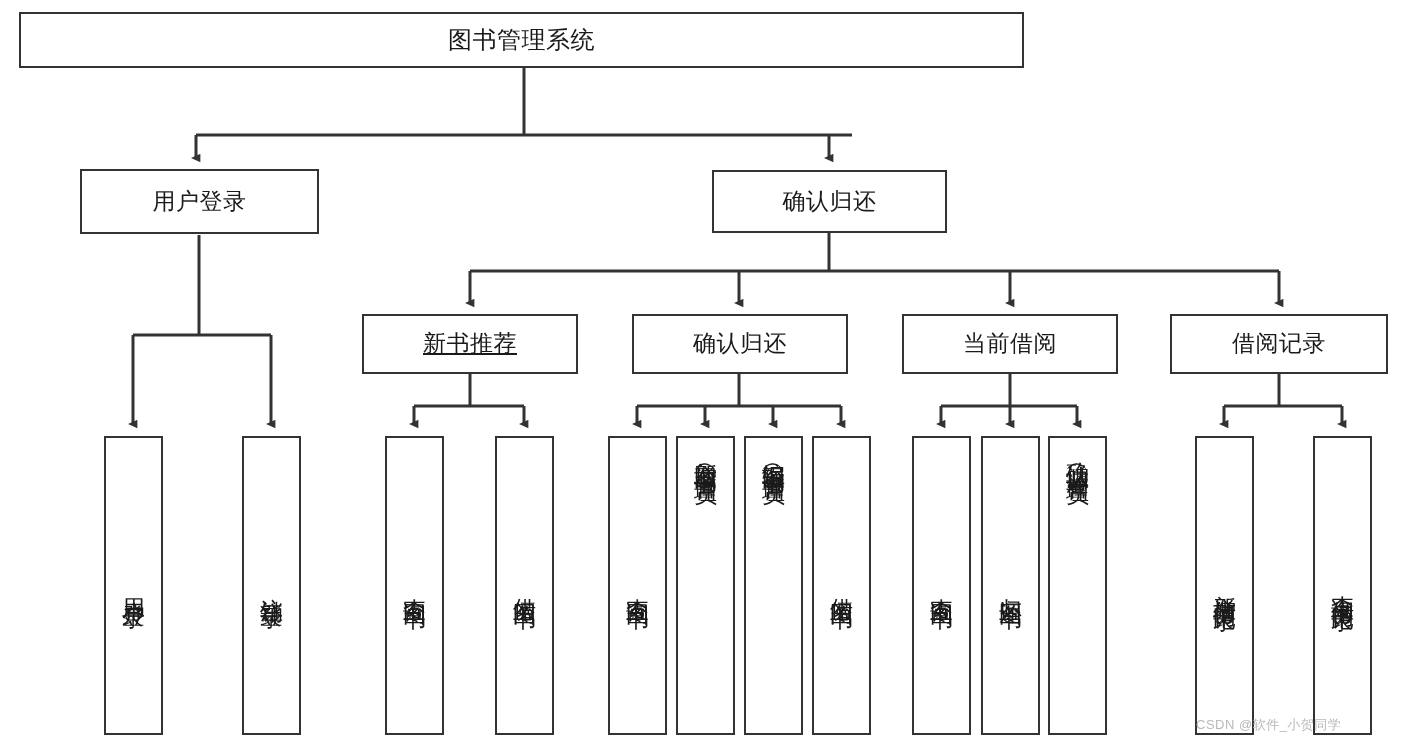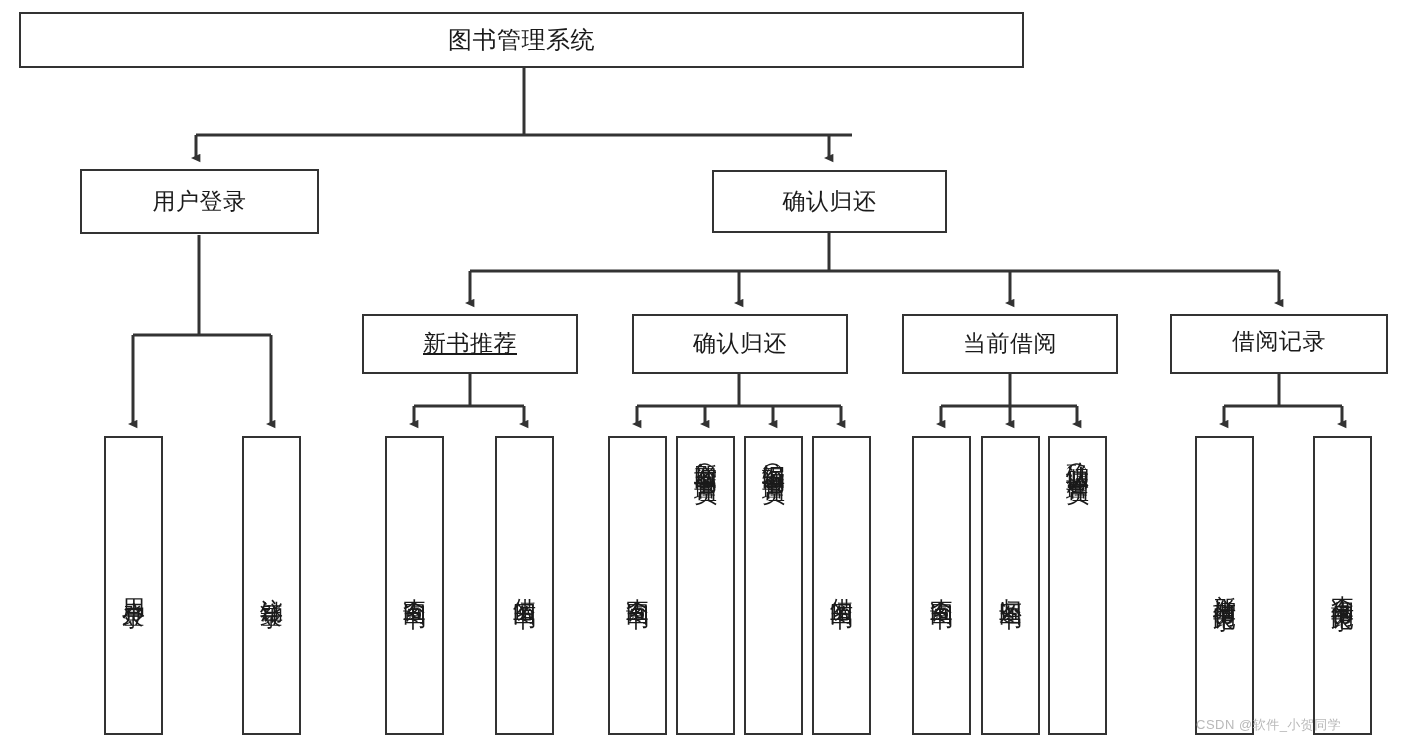--- a/index.html
+++ b/index.html
@@ -143,21 +143,21 @@
 
   <div class="node h" style="left:362px; top:314px; width:216px; height:60px;text-decoration:underline;">
     <span class="label">新书推荐</span>
   </div>
   <div class="node h" style="left:632px; top:314px; width:216px; height:60px;">
     <span class="label">确认归还</span>
   </div>
   <div class="node h" style="left:902px; top:314px; width:216px; height:60px;">
     <span class="label">当前借阅</span>
   </div>
-  <div class="node h" style="left:1170px; top:314px; width:218px; height:60px;font-family:Liberation Mono, monospace;">
+  <div class="node h" style="left:1170px; top:314px; width:218px; height:60px;">
     <span class="label">借阅记录</span>
   </div>
 
   <div class="node v" style="left:104px; top:436px; width:59px; height:299px;">
     <span class="label">用户登录</span>
   </div>
   <div class="node v" style="left:242px; top:436px; width:59px; height:299px;">
     <span class="label">注销登录</span>
   </div>
 

